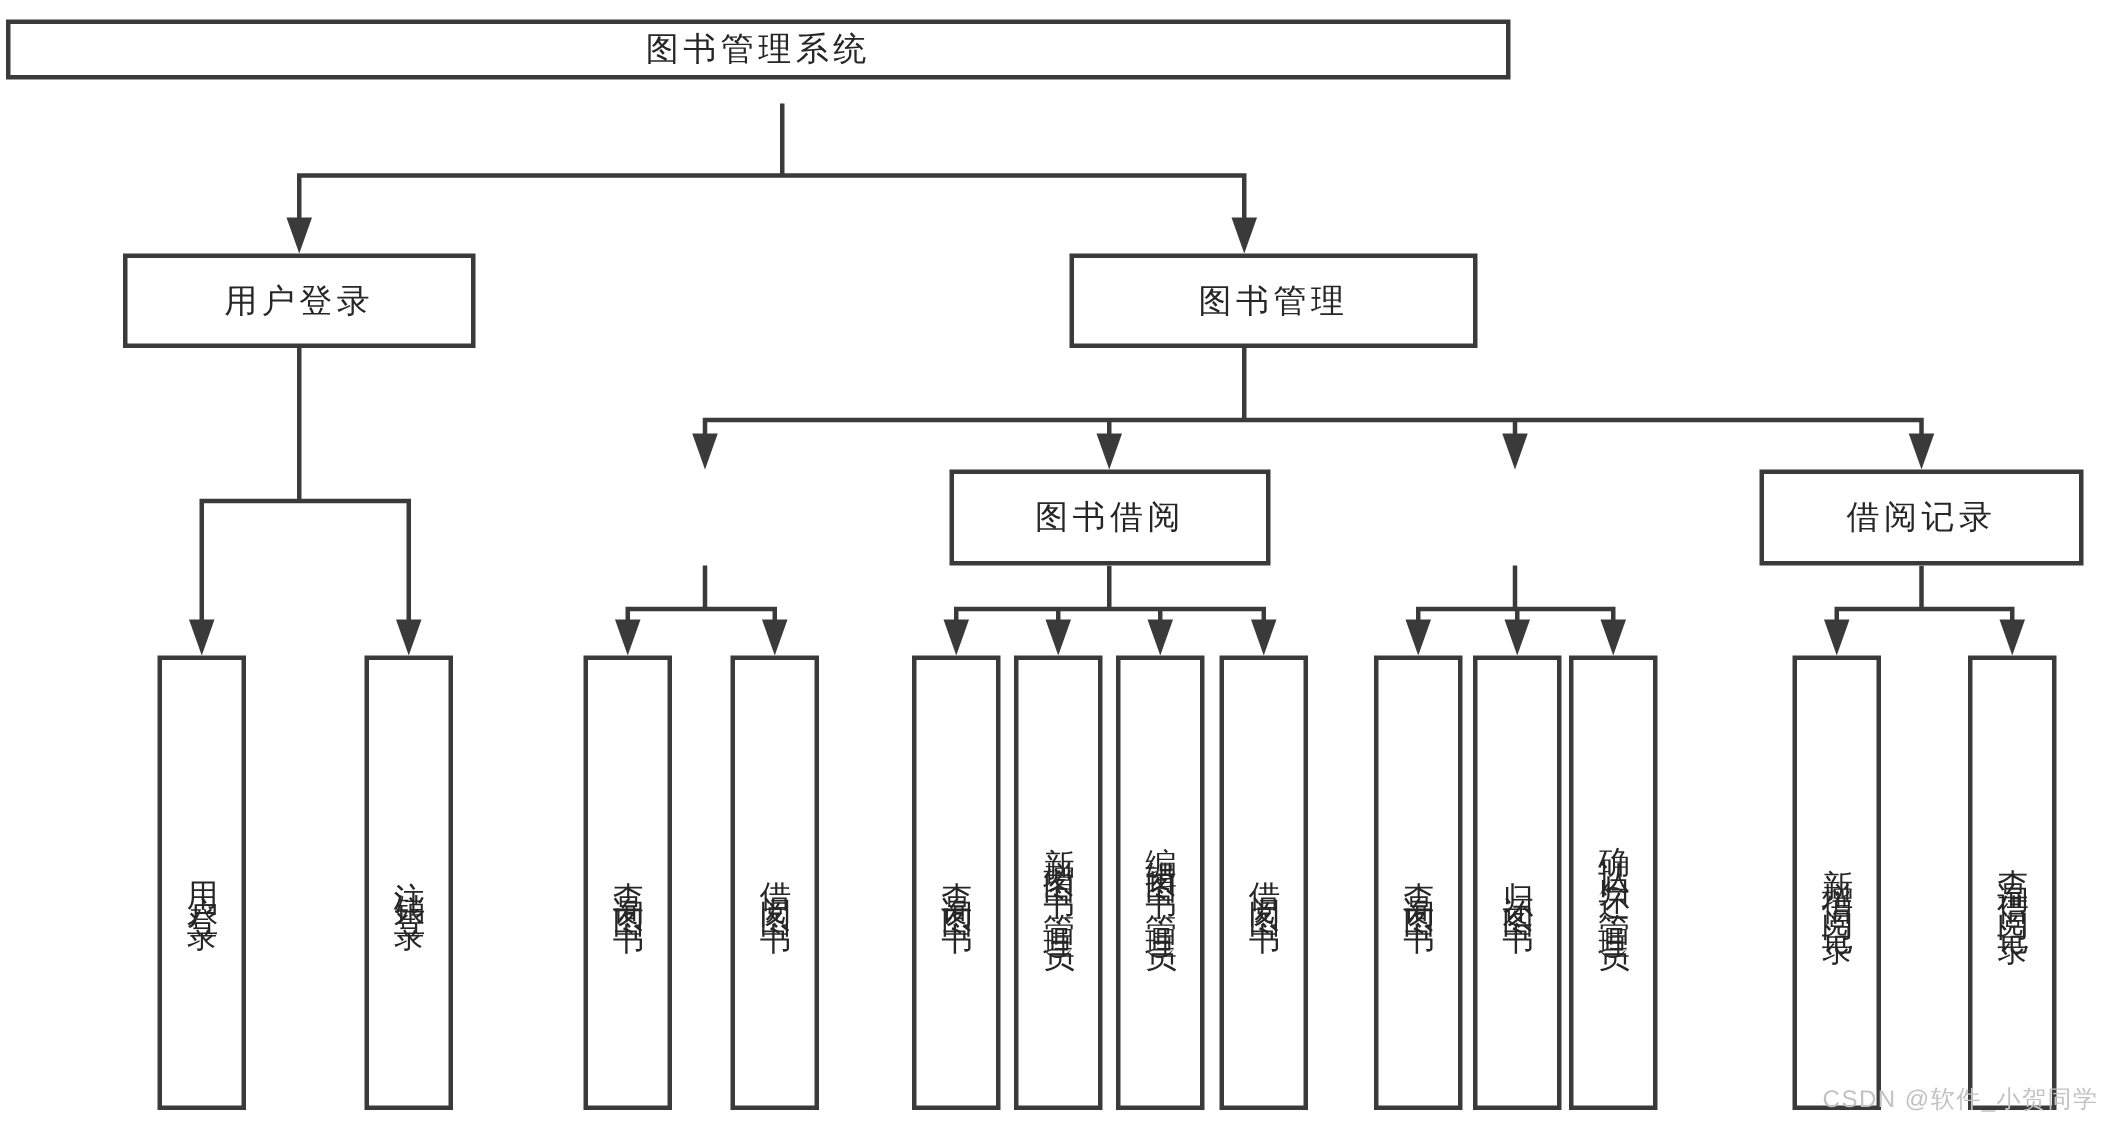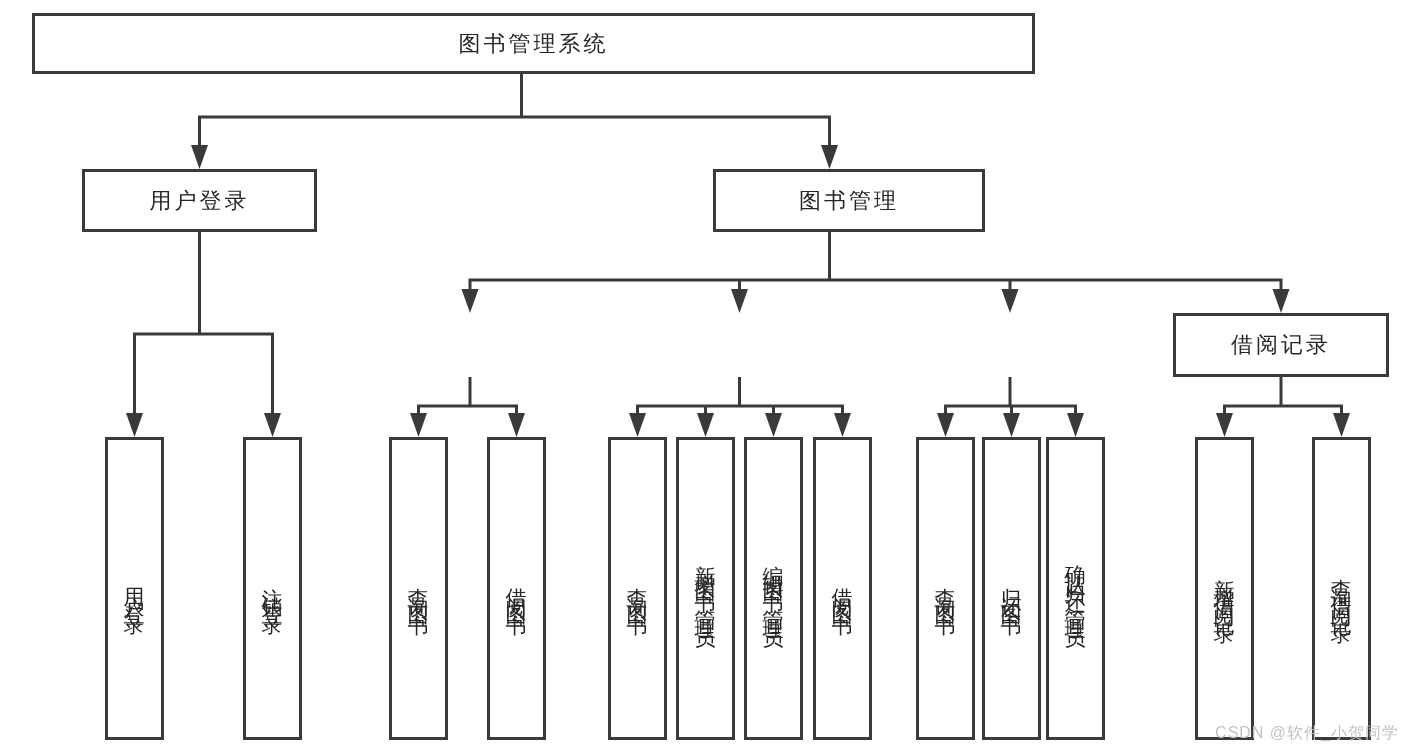--- a/index.html
+++ b/index.html
@@ -114,25 +114,26 @@
       <polygon points="765,413 782,413 773.5,437"></polygon>
       <polygon points="834,413 851,413 842.5,437"></polygon>
       <polygon points="937,413 954,413 945.5,437"></polygon>
       <polygon points="1003,413 1020,413 1011.5,437"></polygon>
       <polygon points="1067,413 1084,413 1075.5,437"></polygon>
       <polygon points="1216,413 1233,413 1224.5,437"></polygon>
       <polygon points="1333,413 1350,413 1341.5,437"></polygon>
     </g>
   </svg>
 
-  <div class="node hbox" style="left:32px;top:13px;width:1003px;height:61px">图书管理系统</div>
+  <div class="node hbox" style="left:4px;top:13px;width:1003px;height:40px">图书管理系统</div>
 
   <div class="node hbox" style="left:82px;top:169px;width:235px;height:63px">用户登录</div>
   <div class="node hbox" style="left:713px;top:169px;width:272px;height:63px">图书管理</div>
 
+  <div class="node hbox" style="left:633px;top:313px;width:214px;height:64px">图书借阅</div>
   <div class="node hbox" style="left:1173px;top:313px;width:216px;height:64px">借阅记录</div>
 
   <div class="node vbox" style="left:105px;top:437px;width:59px;height:303px">用户登录</div>
   <div class="node vbox" style="left:243px;top:437px;width:59px;height:303px">注销登录</div>
 
   <div class="node vbox" style="left:389px;top:437px;width:59px;height:303px">查询图书</div>
   <div class="node vbox" style="left:487px;top:437px;width:59px;height:303px">借阅图书</div>
 
   <div class="node vbox" style="left:608px;top:437px;width:59px;height:303px">查询图书</div>
   <div class="node vbox" style="left:676px;top:437px;width:59px;height:303px">新增图书（管理员）</div>

